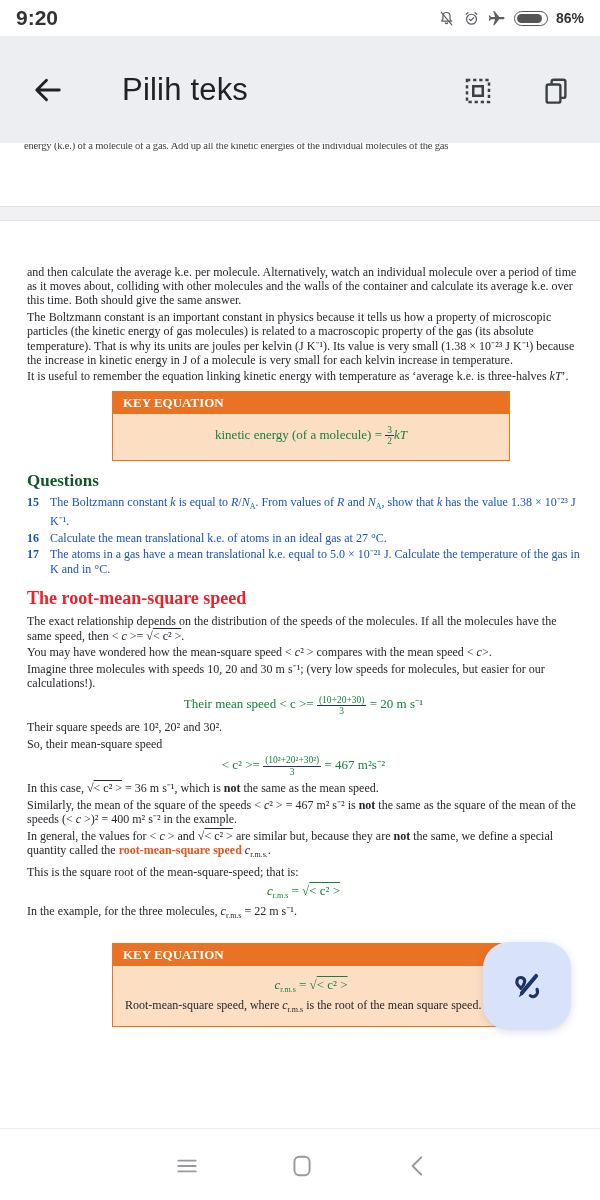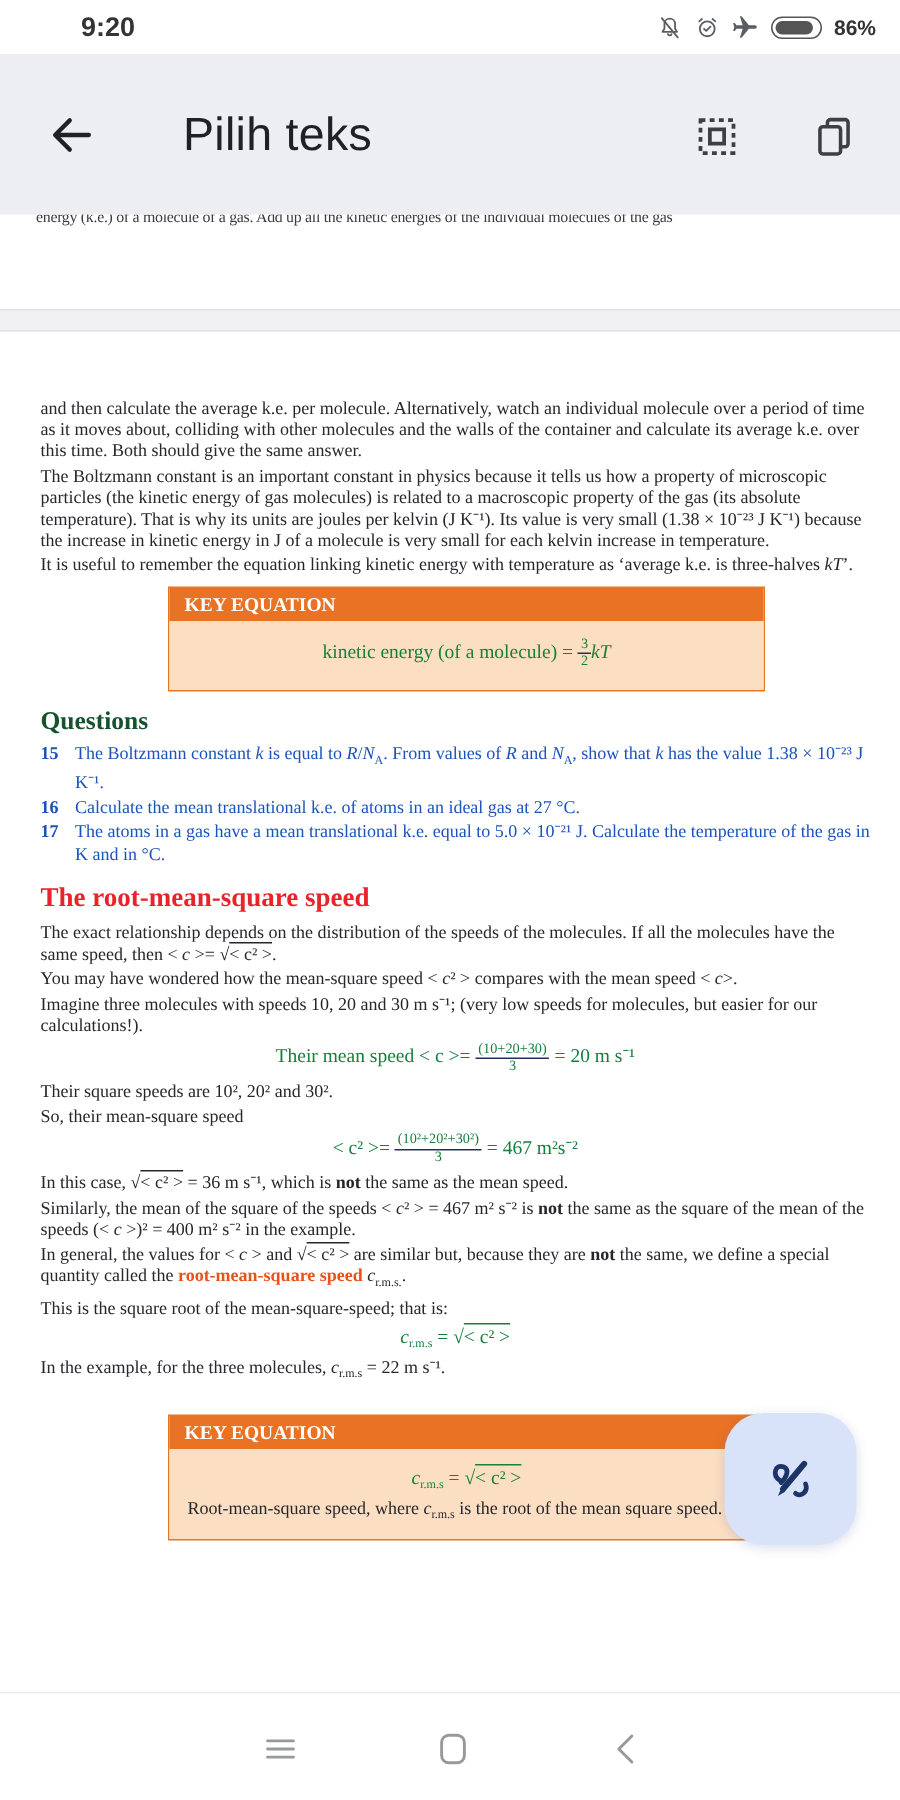--- a/index.html
+++ b/index.html
@@ -3,21 +3,21 @@
 <meta charset="utf-8">
 <style>
   * { margin:0; padding:0; box-sizing:border-box; }
   html,body { width:600px; height:1200px; }
   body { position:relative; background:#fff; font-family:"Liberation Serif", serif; overflow:hidden; }
 
   
   .statusbar { position:absolute; top:0; left:0; right:0; height:36px; background:#fff;
     display:flex; align-items:center; justify-content:space-between; padding:0 16px;
     font-family:"Liberation Sans", sans-serif; }
-  .sb-time { font-weight:bold; font-size:18px; color:#333;margin-left:38px; }
+  .sb-time { font-weight:bold; font-size:21px; color:#333; }
   .sb-right { display:flex; align-items:center; gap:8px; }
   .sb-right svg { display:block; }
   .battery { position:relative; width:34px; height:15px; border:1.6px solid #555; border-radius:8px; }
   .battery .fill { position:absolute; left:2px; top:2px; bottom:2px; width:78%; background:#555; border-radius:5px; }
   .sb-pct { font-weight:bold; font-size:14px; color:#333; }
 
   
   .appbar { position:absolute; top:36px; left:0; right:0; height:129px; background:#eceef2; }
   .back-btn { position:absolute; left:30px; top:36px; width:36px; height:36px; }
   .appbar-title { position:absolute; left:122px; top:36px; font-family:"Liberation Sans", sans-serif;

